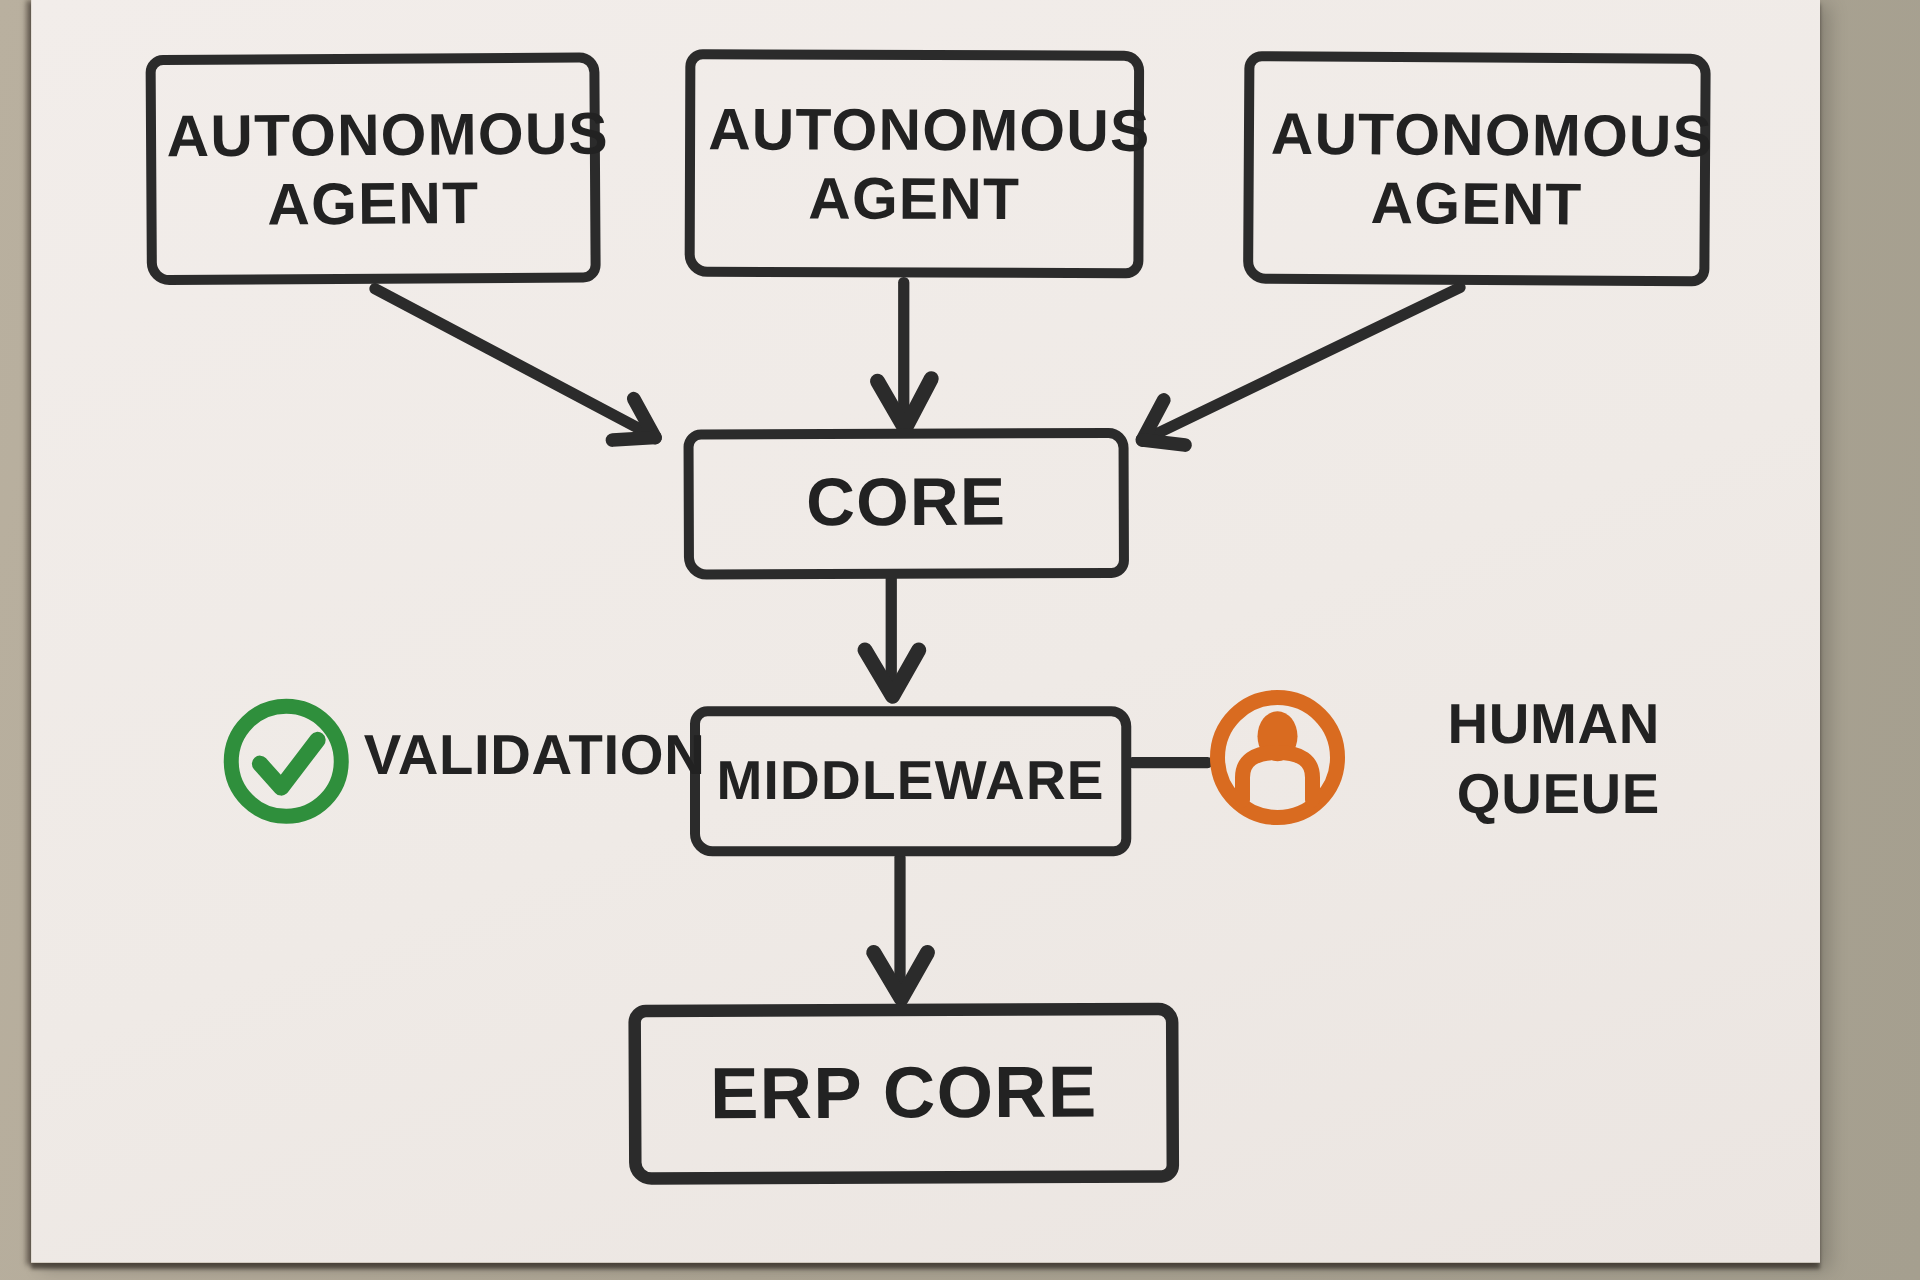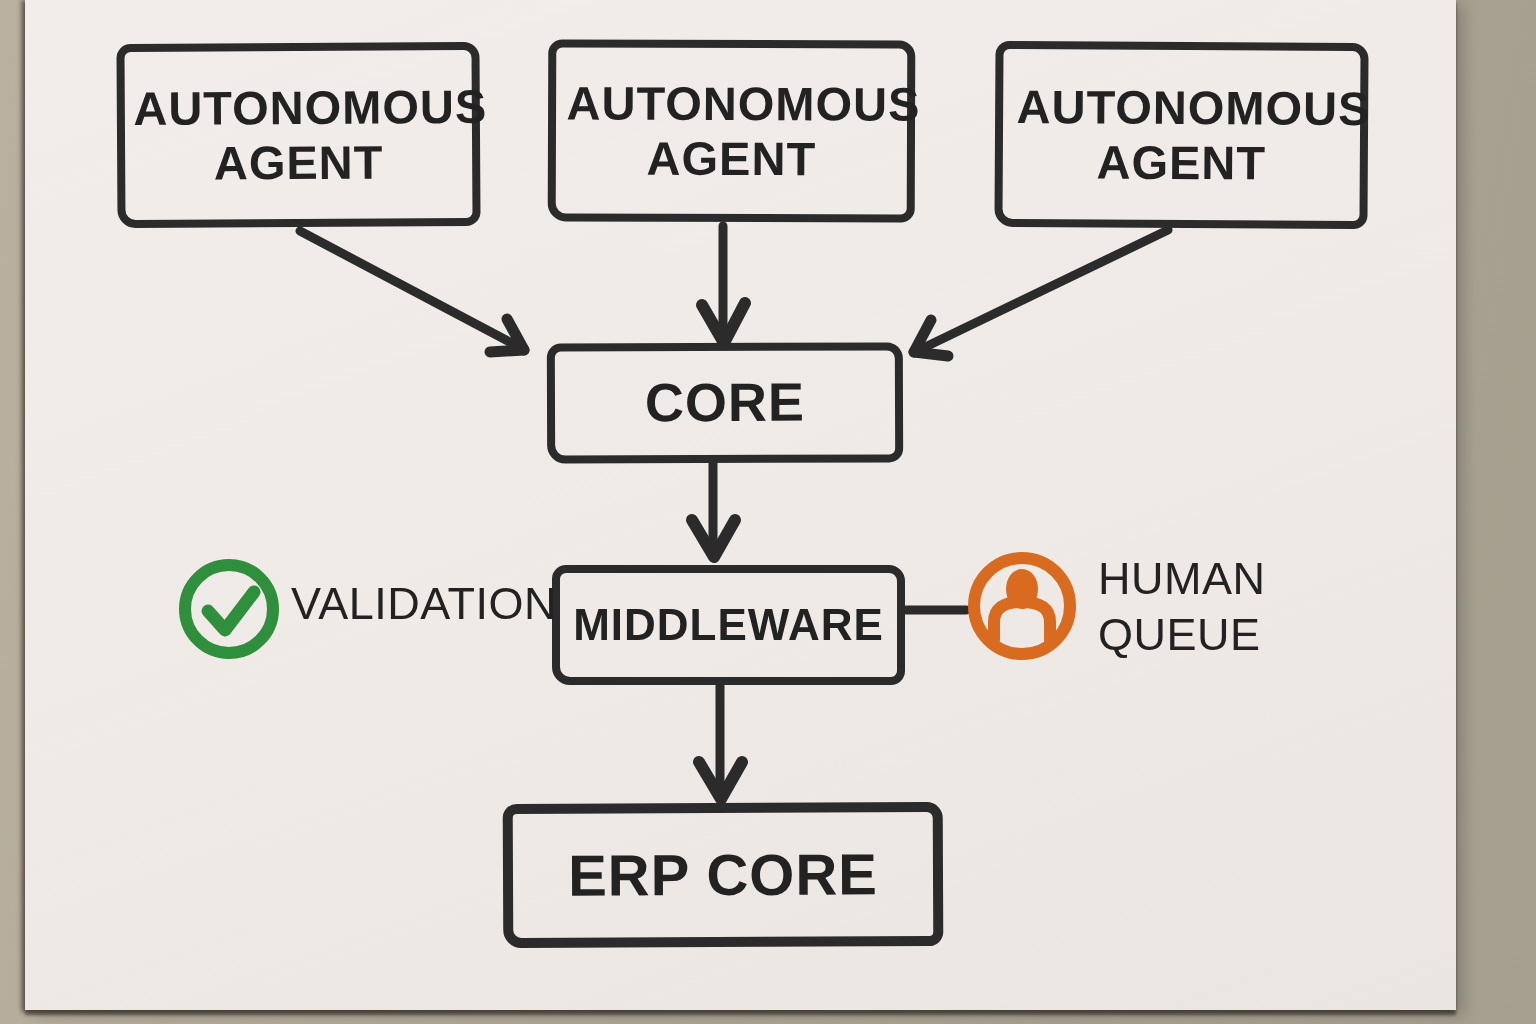--- a/index.html
+++ b/index.html
@@ -23,21 +23,21 @@
   }
   .node .lbl{display:block;line-height:1.18;letter-spacing:1px;}
   #node-agent-1{left:117px;top:43px;width:363px;height:184px;transform:rotate(-.35deg);font-size:47px;}
   #node-agent-2{left:548px;top:40px;width:367px;height:182px;transform:rotate(.2deg);font-size:47px;}
   #node-agent-3{left:995px;top:42px;width:373px;height:186px;transform:rotate(.35deg);font-size:47px;}
   #node-agent-1 .lbl,#node-agent-2 .lbl,#node-agent-3 .lbl{max-width:330px;}
   #node-queue{left:547px;top:343px;width:356px;height:120px;transform:rotate(-.2deg);font-size:54px;}
   #node-middleware{left:552px;top:565px;width:353px;height:120px;font-size:44px;}
   #node-erp{left:503px;top:803px;width:440px;height:144px;border-width:10px;transform:rotate(-.25deg);font-size:58px;}
   .side-label{
-    position:absolute;z-index:3;color:#222;font-weight:400;letter-spacing:.5px;
+    position:absolute;z-index:3;color:#222;font-weight:700;letter-spacing:.5px;text-align:right;
   }
   #validation-label{left:291px;top:578px;width:260px;font-size:45px;}
   #human-review-label{left:1098px;top:551px;width:230px;font-size:45px;line-height:1.24;}
   .icon-wrap{position:absolute;z-index:3;}
   #validation-icon{left:175px;top:555px;}
   #human-review-icon{left:960px;top:544px;}
 </style>
 </head>
 <body>
 

